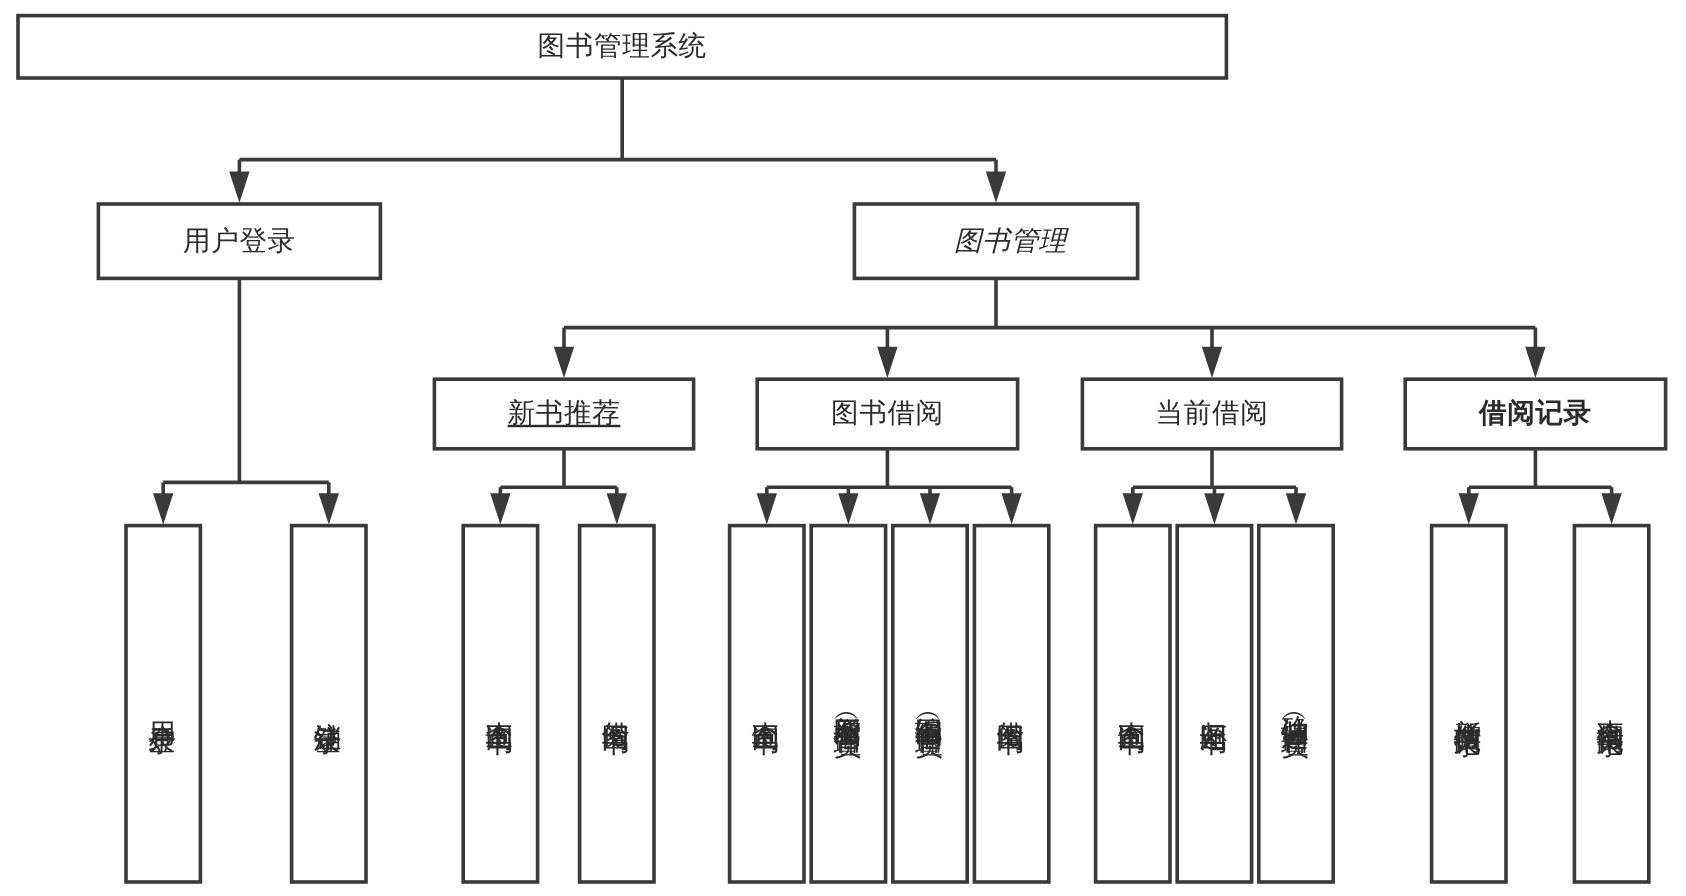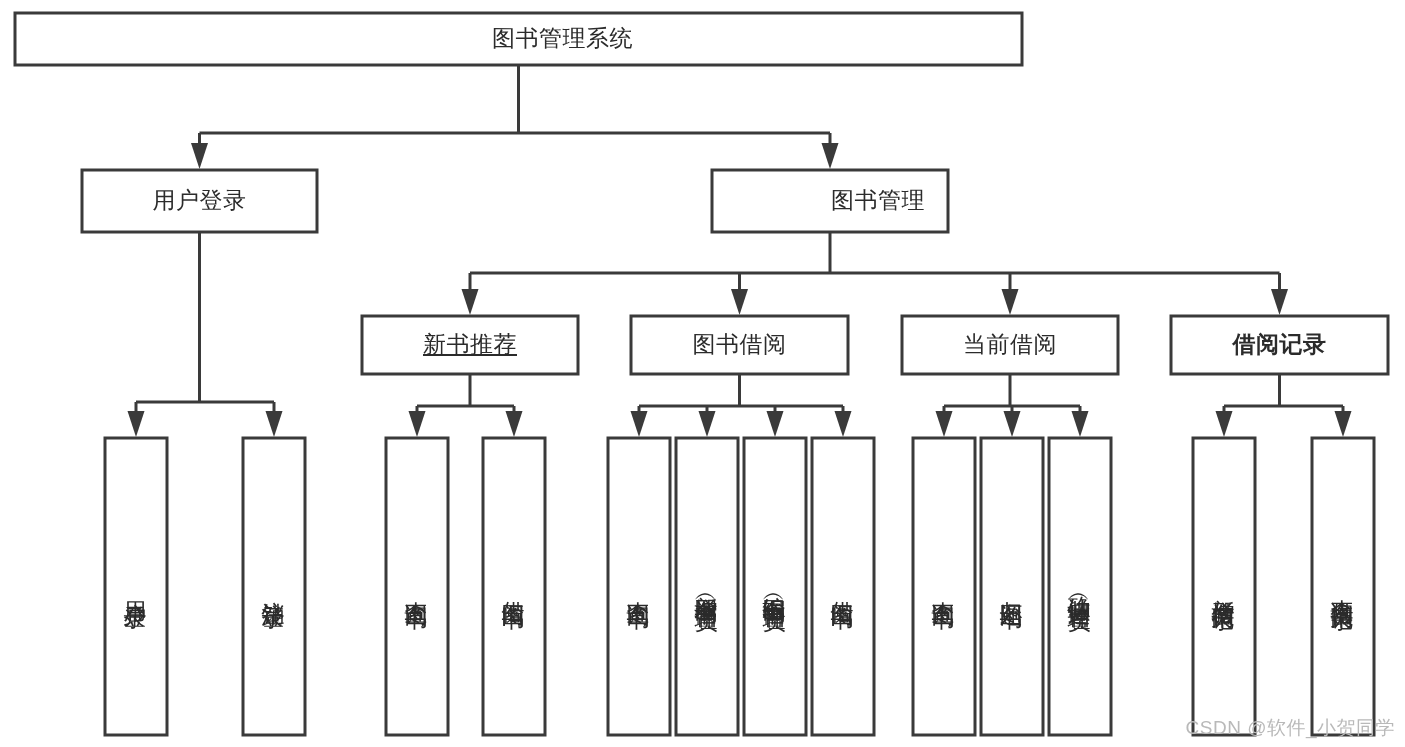--- a/index.html
+++ b/index.html
@@ -155,37 +155,36 @@
         <rect x="812" y="438" width="62" height="297" class="node-rect"></rect>
         <rect x="913" y="438" width="62" height="297" class="node-rect"></rect>
         <rect x="981" y="438" width="62" height="297" class="node-rect"></rect>
         <rect x="1049" y="438" width="62" height="297" class="node-rect"></rect>
         <rect x="1193" y="438" width="62" height="297" class="node-rect"></rect>
         <rect x="1312" y="438" width="62" height="297" class="node-rect"></rect>
       </g>
   </svg>
 
   <div id="labels-layer">
-      <div class="node-label-h" style="left: 15px; top: 13px; width: 1007px; height: 52px; padding-left: 44px;">图书管理系统</div>
+      <div class="node-label-h" style="left: 15px; top: 13px; width: 1007px; height: 52px;">图书管理系统</div>
       <div class="node-label-h" style="left: 82px; top: 170px; width: 235px; height: 62px;">用户登录</div>
-      <div class="node-label-h" style="left: 748px; top: 170px; width: 260px; height: 62px;">图书管理</div>
+      <div class="node-label-h" style="left: 712px; top: 170px; width: 260px; height: 62px; font-style: italic;">图书管理</div>
       <div class="node-label-h" style="left: 362px; top: 316px; width: 216px; height: 58px; text-decoration: underline;">新书推荐</div>
       <div class="node-label-h" style="left: 631px; top: 316px; width: 217px; height: 58px; border-radius: 28px;">图书借阅</div>
       <div class="node-label-h" style="left: 902px; top: 316px; width: 216px; height: 58px; border-radius: 15px;">当前借阅</div>
       <div class="node-label-h" style="left: 1171px; top: 316px; width: 217px; height: 58px; font-weight: bold;">借阅记录</div>
       <div class="node-label-v" style="left: 105px; top: 438px; width: 62px; height: 297px;">用户登录</div>
       <div class="node-label-v" style="left: 243px; top: 438px; width: 62px; height: 297px;">注销登录</div>
       <div class="node-label-v" style="left: 386px; top: 438px; width: 62px; height: 297px;">查询图书</div>
       <div class="node-label-v" style="left: 483px; top: 438px; width: 62px; height: 297px;">借阅图书</div>
       <div class="node-label-v" style="left: 608px; top: 438px; width: 62px; height: 297px;">查询图书</div>
       <div class="node-label-v" style="left: 676px; top: 438px; width: 62px; height: 297px;">新增图书（管理员）</div>
       <div class="node-label-v" style="left: 744px; top: 438px; width: 62px; height: 297px;">编辑图书（管理员）</div>
       <div class="node-label-v" style="left: 812px; top: 438px; width: 62px; height: 297px;">借阅图书</div>
       <div class="node-label-v" style="left: 913px; top: 438px; width: 62px; height: 297px;">查询图书</div>
       <div class="node-label-v" style="left: 981px; top: 438px; width: 62px; height: 297px;">归还图书</div>
       <div class="node-label-v" style="left: 1049px; top: 438px; width: 62px; height: 297px;">确认归还（管理员）</div>
       <div class="node-label-v" style="left: 1193px; top: 438px; width: 62px; height: 297px;">新增借阅记录</div>
       <div class="node-label-v" style="left: 1312px; top: 438px; width: 62px; height: 297px;">查询借阅记录</div>
     </div>
 
-  <div class="watermark">CSDN @软件_小贺同学</div>
 
 </div>
 
 </body></html>

